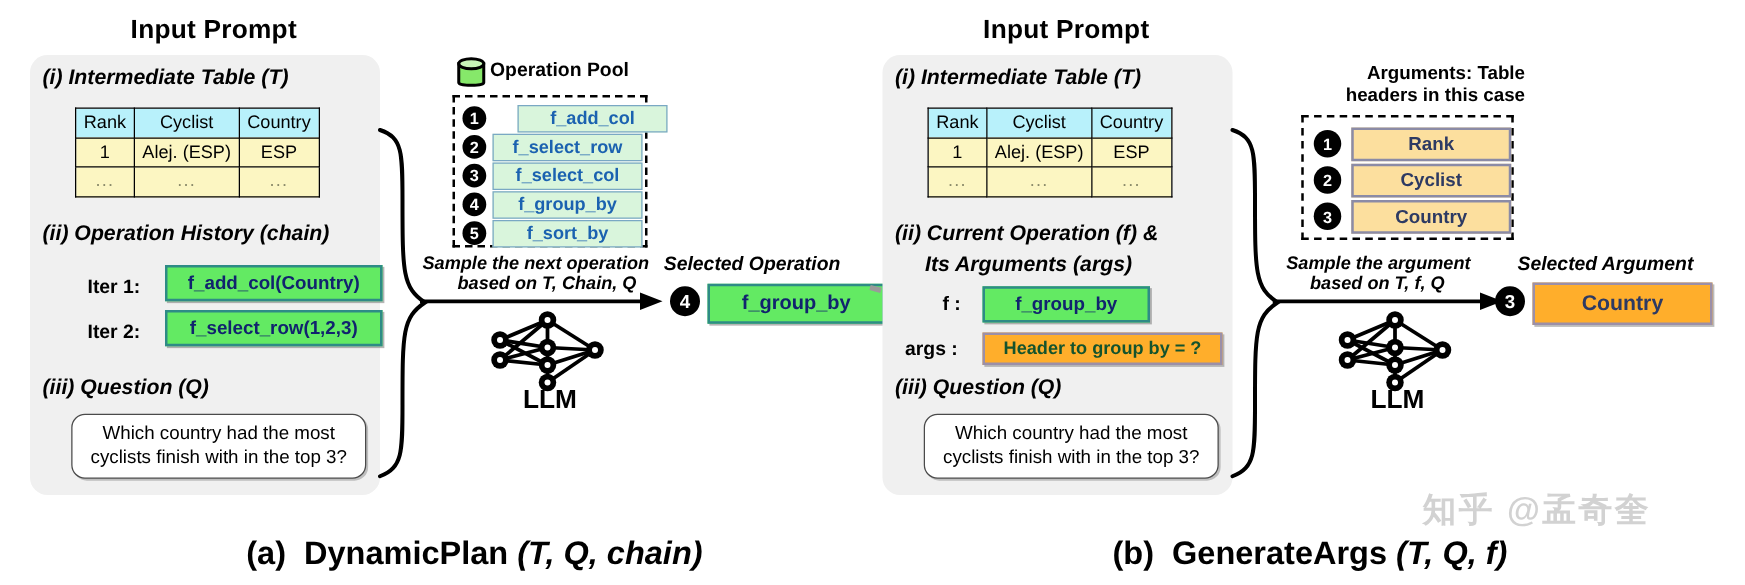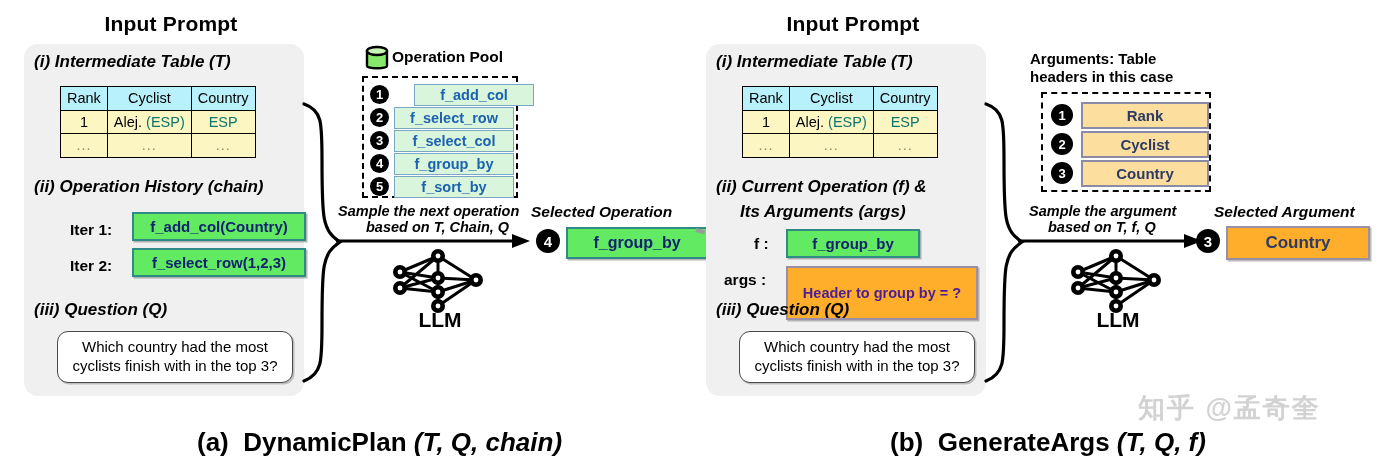--- a/index.html
+++ b/index.html
@@ -12,50 +12,50 @@
 
   .ttl{font-weight:bold;font-size:21px;text-align:center;letter-spacing:.2px;}
   .sec{font-style:italic;font-weight:bold;font-size:17px;white-space:nowrap;}
 
   
   table.tbl{border-collapse:collapse;}
   table.tbl td{border:1.6px solid #000;font-size:14.5px;text-align:center;
                padding:3px 6px;line-height:1.15;}
   table.tbl td.h{background:#b8f1fb;font-weight:normal;}
   table.tbl td.b{background:#fcf6c2;}
-  .esp{color:#0f766e;}
+  .esp{color:#000000;}
   .dots{color:#8a8a6a;letter-spacing:1px;}
 
   
   .gbox{background:#63ea63;border:2px solid #2e8b86;color:#11236e;
         font-weight:bold;font-size:15px;text-align:center;padding:4px 6px;
         box-shadow:1.5px 1.5px 0 rgba(120,120,120,.55);}
   .cbox{background:#d9f5dc;border:1.6px solid #7aa8c4;color:#1b62b0;
         font-weight:bold;font-size:14.5px;text-align:center;padding:2px 4px;}
-  .obox{background:#ffae2b;border:2px solid #9b8fa8;color:#4c1d95;
-        font-weight:bold;font-size:14.5px;text-align:center;padding:17px 5px;
+  .obox{background:#ffae2b;border:2px solid #9b8fa8;color:#14532d;
+        font-weight:bold;font-size:14.5px;text-align:center;padding:3px 5px;
         box-shadow:1.5px 1.5px 0 rgba(120,120,120,.5);}
   .ybox{background:#fcdf9e;border:2px solid #8b8ba6;color:#2d3a63;
         font-weight:bold;font-size:15px;text-align:center;padding:3px 5px;}
 
   .qbox{background:#fff;border:1.8px solid #4a4a4a;border-radius:11px;
         font-size:15px;text-align:center;line-height:1.25;padding:6px 8px;
         box-shadow:1.5px 1.5px 0 rgba(140,140,140,.5);}
 
   .dash{border:2.6px dashed #000;}
 
   .badge{background:#000;color:#fff;border-radius:50%;font-weight:bold;
          display:flex;align-items:center;justify-content:center;
          font-size:13px;line-height:1;}
 
   .lbl{font-weight:bold;font-size:15.5px;}
   .cap-it{font-style:italic;font-weight:bold;font-size:14.5px;line-height:1.2;}
   .seltitle{font-style:italic;font-weight:bold;font-size:15.5px;white-space:nowrap;}
   .poolttl{font-weight:bold;font-size:15.5px;}
-  .argttl{font-weight:bold;font-size:15px;text-align:left;line-height:1.25;}
+  .argttl{font-weight:bold;font-size:15px;text-align:right;line-height:1.25;}
   .llm{font-weight:bold;font-size:21px;text-align:center;}
 
   .figcap{font-weight:bold;font-size:26px;white-space:nowrap;}
   .figcap i{font-weight:bold;}
 
   .wm{color:#d2d2d2;font-size:27px;font-weight:bold;letter-spacing:2px;
       white-space:nowrap;}
 </style>
 </head>
 <body>

